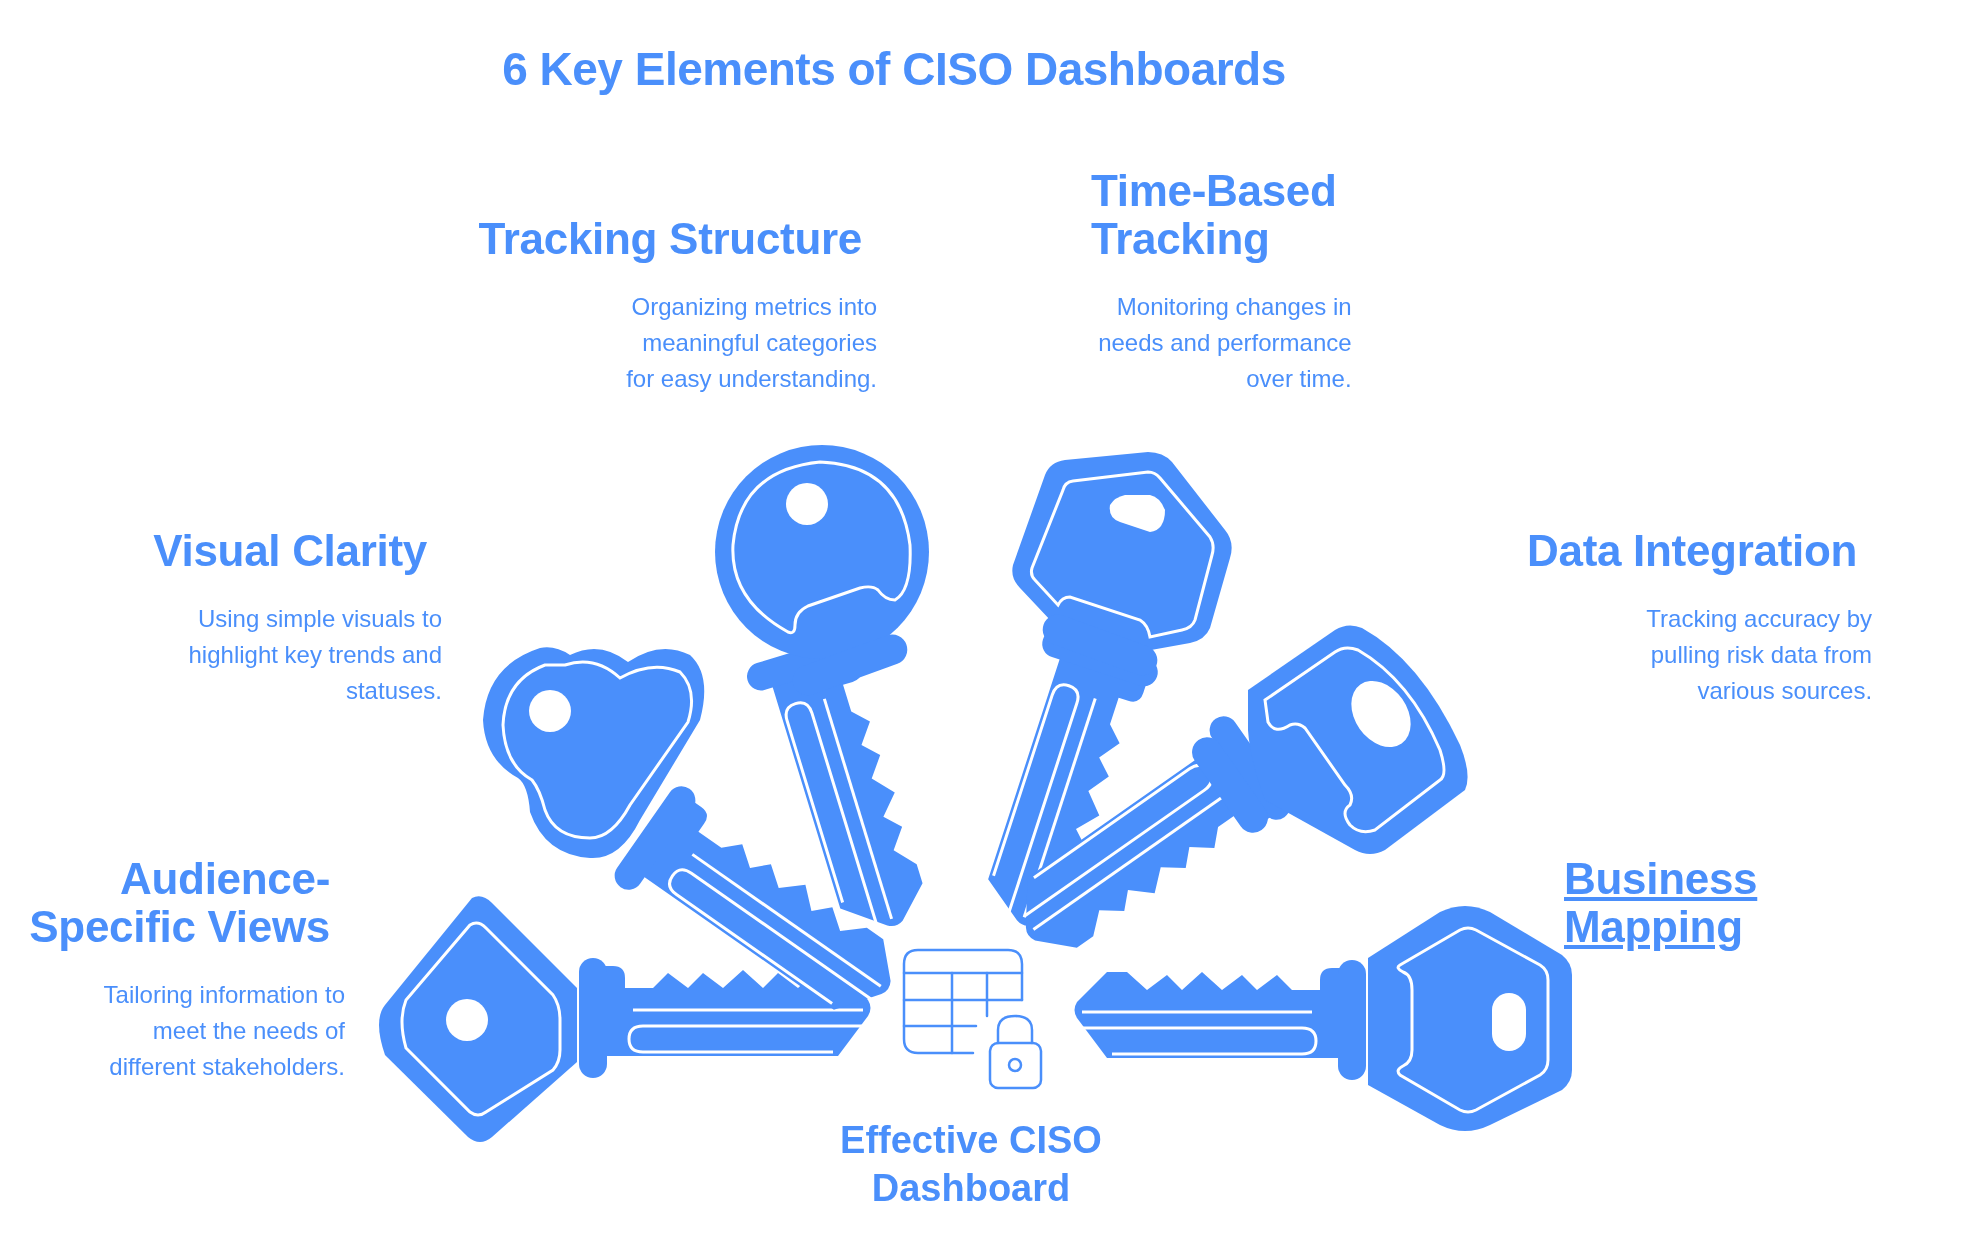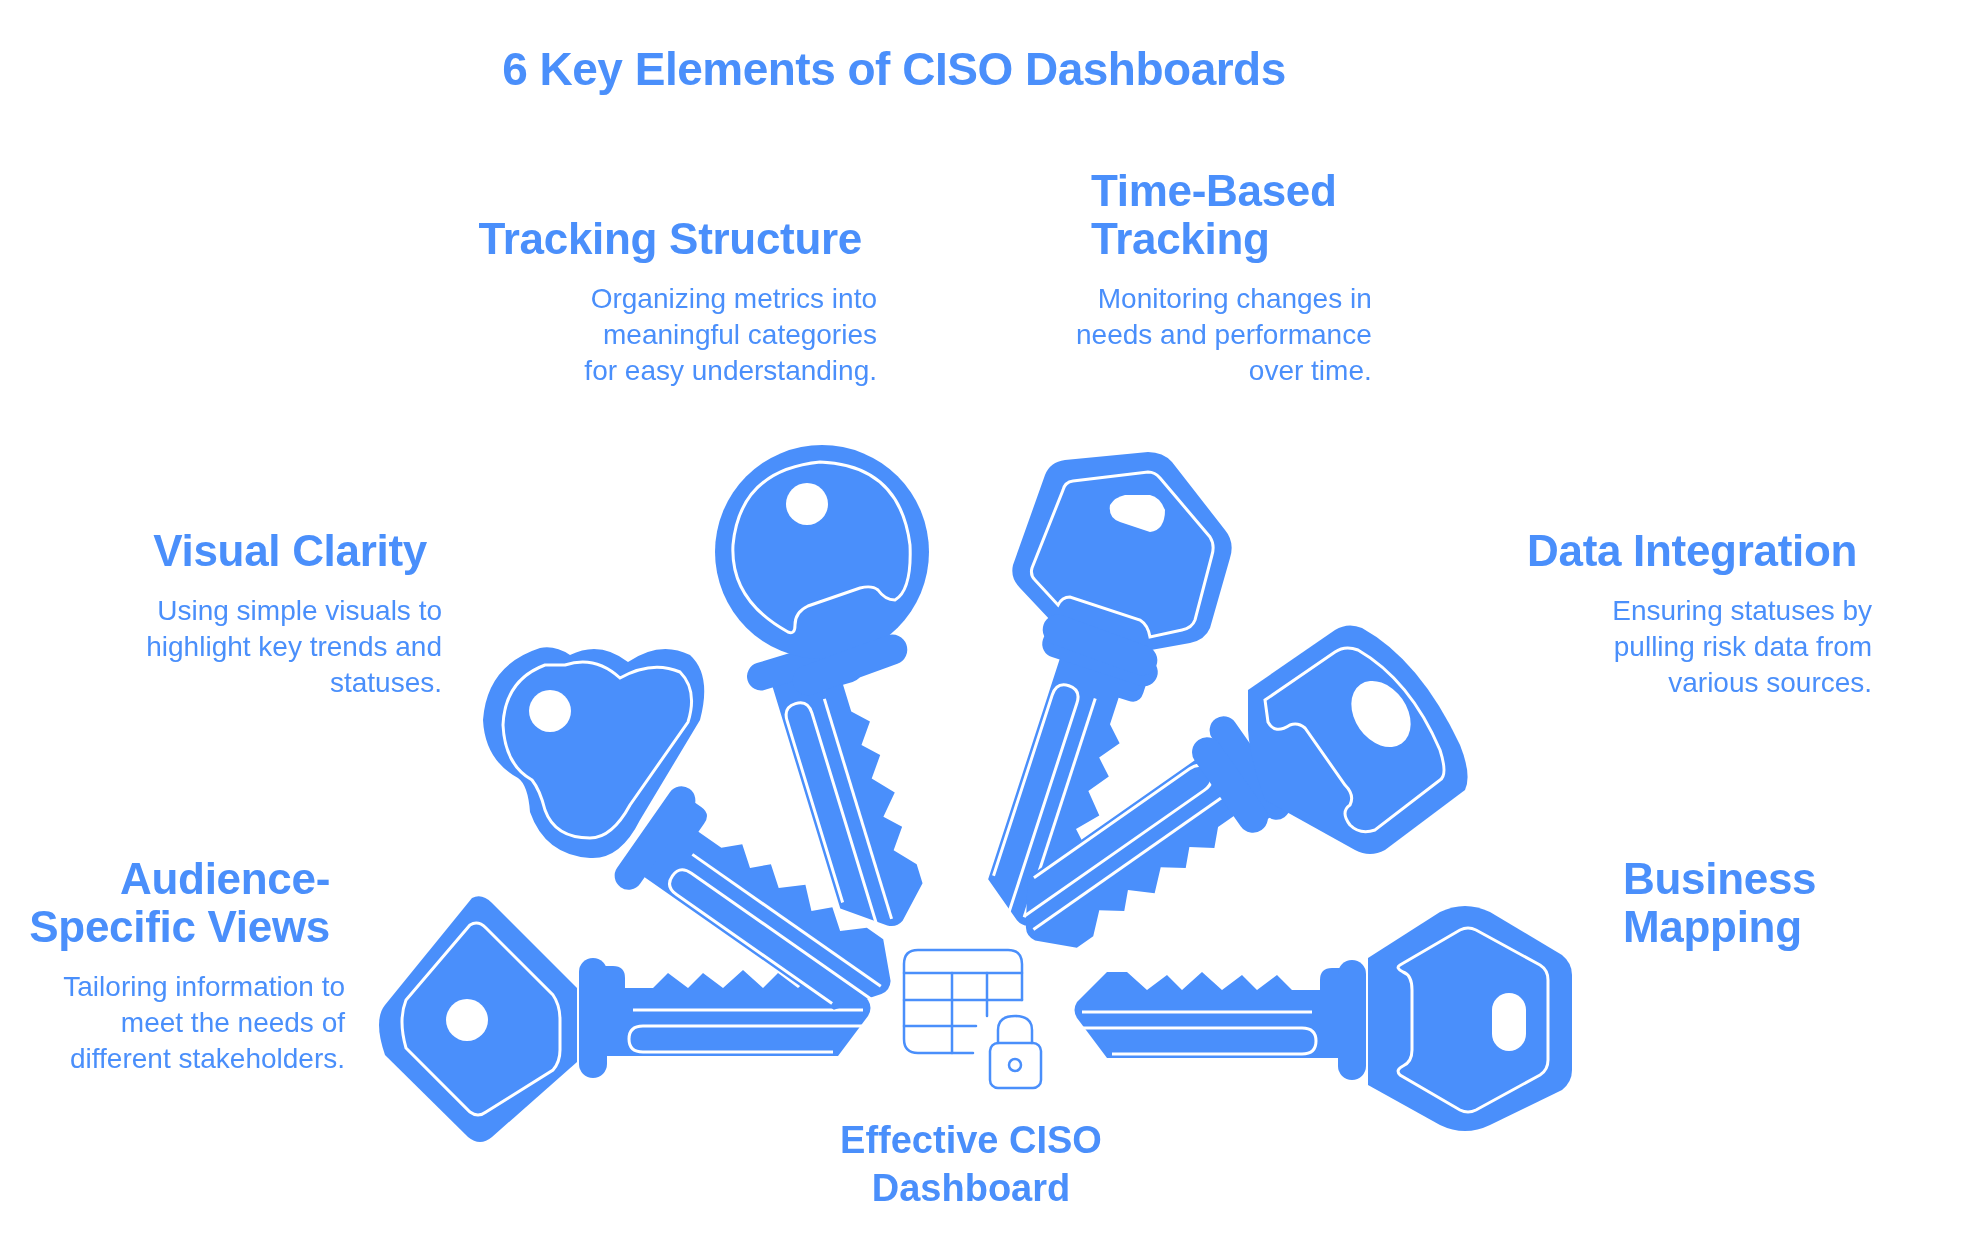--- a/index.html
+++ b/index.html
@@ -2,21 +2,21 @@
 <html><head>
 <meta charset="utf-8">
 <style>
   html, body { margin: 0; padding: 0; background: #ffffff; }
   body { width: 1969px; height: 1234px; position: relative; overflow: hidden;
          font-family: "Liberation Sans", "DejaVu Sans", sans-serif; color: #4a8ffb; }
   .title { position: absolute; left: 0; width: 1788px; top: 42px; text-align: center;
            font-size: 46px; font-weight: 700; letter-spacing: -0.5px; }
   .block { position: absolute; }
   .block h2 { margin: 15px; font-size: 44px; font-weight: 700; line-height: 48px; letter-spacing: -0.3px; }
-  .block p { margin: 18px 0 0 0; font-size: 28px; line-height: 36px; font-weight: 400; text-align: right; }
+  .block p { margin: 26px 0 0 0; font-size: 24px; line-height: 36px; font-weight: 400; text-align: right; }
   .right { text-align: right; }
   .left { text-align: left; }
   .keys { position: absolute; left: 0; top: 0; width: 1969px; height: 1234px; }
   .center-label { position: absolute; left: 771px; width: 400px; top: 1116px; text-align: center;
                   font-size: 38px; font-weight: 700; line-height: 48px; }
 </style>
 </head>
 <body>
 
 <div class="title">6 Key Elements of CISO Dashboards</div>
@@ -44,36 +44,36 @@
   <p>
     <span>Using simple visuals to</span><br>
     <span>highlight key trends and</span><br>
     <span>statuses.</span>
   </p>
 </div>
 
 <div class="block left" style="left:1512px; top:512px;">
   <h2><span>Data Integration</span></h2>
   <p>
-    <span>Ensuring statuses by</span><br>
+    <span>Tracking accuracy by</span><br>
     <span>pulling risk data from</span><br>
     <span>various sources.</span>
   </p>
 </div>
 
 <div class="block right" style="right:1624px; top:840px;">
   <h2><span>Audience-</span><br><span>Specific Views</span></h2>
   <p>
     <span>Tailoring information to</span><br>
     <span>meet the needs of</span><br>
     <span>different stakeholders.</span>
   </p>
 </div>
 
-<div class="block left" style="left:1608px; top:840px;">
+<div class="block left" style="left:1549px; top:840px;text-decoration:underline;">
   <h2><span>Business</span><br><span>Mapping</span></h2>
 </div>
 
 <svg class="keys" viewBox="0 0 1969 1234" xmlns="http://www.w3.org/2000/svg">
   <defs>
 
     <g id="shaft-right">
       <path d="M0,-52 L20,-52 Q32,-52 32,-40 L32,-30 L60,-30 L75,-45 L95,-30 L110,-45 L130,-30 L150,-48 L170,-30 L185,-45 L205,-30 L225,-48 L245,-48 L275,-18 Q280,-10 275,-2 L245,38 L0,38 Z" fill="#4a8ffb"></path>
       <path d="M40,-8 L270,-8" stroke="#fff" stroke-width="3" fill="none"></path>
       <path d="M270,8 L50,8 Q36,8 36,21 Q36,34 50,34 L240,34" stroke="#fff" stroke-width="3" fill="none"></path>

